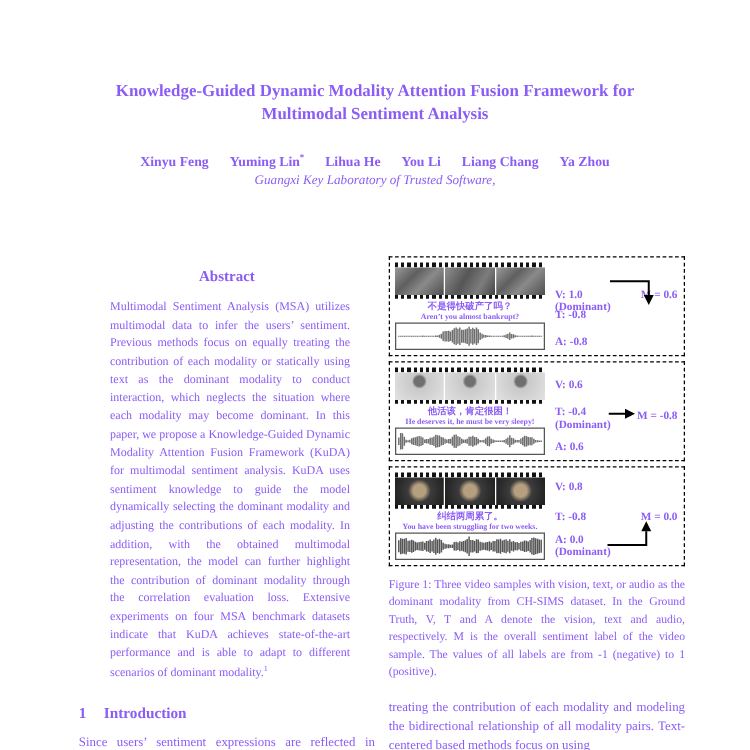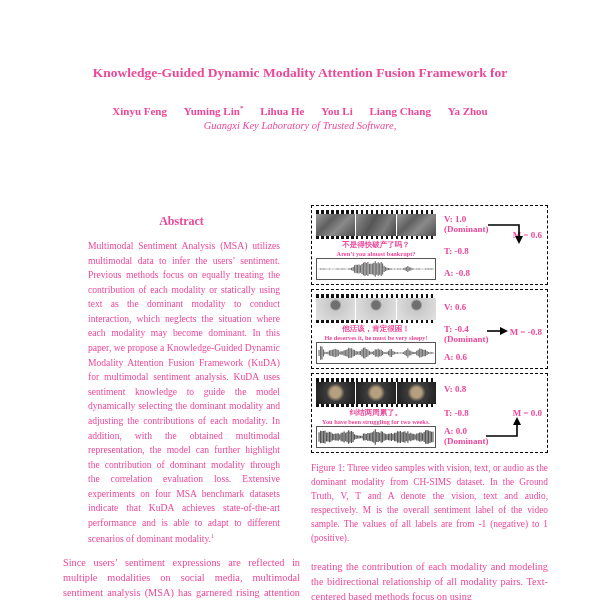--- a/index.html
+++ b/index.html
@@ -1,18 +1,18 @@
 <!DOCTYPE html>
 <html><head>
 <meta charset="utf-8">
 <style>
   html,body{margin:0;padding:0;background:#888;}
   .page{
     position:relative;width:600px;height:600px;margin:0 auto;background:#ffffff;
-    overflow:hidden;font-family:"Liberation Serif","DejaVu Serif",serif;color:#ec4899;
+    overflow:hidden;font-family:"Liberation Serif","DejaVu Serif",serif;color:#8b5cf6;
   }
   
   .title{margin-top:64px;text-align:center;font-weight:bold;font-size:13.5px;line-height:1.35;}
   .authors{margin-top:22px;text-align:center;font-weight:bold;font-size:11px;}
   .authors .au{display:inline-block;margin:0 7px;}
   .authors sup{font-size:7px;}
   .affil{margin-top:2px;text-align:center;font-size:10.5px;line-height:1.25;font-style:italic;}
   
   .cols{position:absolute;left:63px;right:52px;top:205px;display:flex;gap:11px;}
   .col{flex:1;min-width:0;}
@@ -39,56 +39,60 @@
   .en{font-weight:bold;font-size:6.3px;text-align:center;line-height:1.2;}
   .wavebox{height:20px;border:1px solid #555;margin-top:1px;background:#fff;}
   .waveform{width:100%;height:100%;display:block;}
   .gt{position:absolute;left:128px;top:0;right:0;bottom:0;font-weight:bold;font-size:9px;}
   .vt{position:absolute;left:4px;line-height:1.15;}
   .m{position:absolute;right:5px;}
   .arrow{position:absolute;}
   .arrow path{fill:none;stroke:#000;stroke-width:1.6px;}
   .arrow polygon{fill:#000;}
   
-  .s1 .v{top:8px}.s1 .t{top:40px}.s1 .a{top:62px}.s1 .m{top:24px}
+  .s1 .v{top:24px}.s1 .t{top:40px}.s1 .a{top:62px}.s1 .m{top:24px}
   .s1 .arrow{left:46px;top:15px;width:40px;height:24px}
   .s2 .v{top:12px}.s2 .t{top:34px}.s2 .a{top:62px}.s2 .m{top:37px}
   .s2 .arrow{left:46px;top:36px;width:24px;height:10px}
   .s3 .v{top:10px}.s3 .t{top:34px}.s3 .a{top:52px}.s3 .m{top:34px}
   .s3 .arrow{left:44px;top:42px;width:40px;height:24px}
   .caption{margin:9px 0 0 0;font-size:9.4px;line-height:1.48;text-align:justify;}
   .rc{margin-top:15px;}
 </style>
 </head>
 <body>
 
 <div class="page">
 
   <div class="title">
     <div>Knowledge-Guided Dynamic Modality Attention Fusion Framework for</div>
+    <div>Multimodal Sentiment Analysis</div>
   </div>
 
   <div class="authors">
     <span class="au"><span>Xinyu Feng</span><sup></sup></span>
     <span class="au"><span>Yuming Lin</span><sup>*</sup></span>
     <span class="au"><span>Lihua He</span><sup></sup></span>
     <span class="au"><span>You Li</span><sup></sup></span>
     <span class="au"><span>Liang Chang</span><sup></sup></span>
     <span class="au"><span>Ya Zhou</span><sup></sup></span>
   </div>
 
   <div class="affil">
     <div>Guangxi Key Laboratory of Trusted Software,</div>
   </div>
 
   <div class="cols">
 
     <div class="col">
       <div class="abs-head">Abstract</div>
       <p class="abs-body"><span>Multimodal Sentiment Analysis (MSA) utilizes multimodal data to infer the users’ sentiment. Previous methods focus on equally treating the contribution of each modality or statically using text as the dominant modality to conduct interaction, which neglects the situation where each modality may become dominant. In this paper, we propose a Knowledge-Guided Dynamic Modality Attention Fusion Framework (KuDA) for multimodal sentiment analysis. KuDA uses sentiment knowledge to guide the model dynamically selecting the dominant modality and adjusting the contributions of each modality. In addition, with the obtained multimodal representation, the model can further highlight the contribution of dominant modality through the correlation evaluation loss. Extensive experiments on four MSA benchmark datasets indicate that KuDA achieves state-of-the-art performance and is able to adapt to different scenarios of dominant modality.</span><sup>1</sup></p>
+      <div class="sec-head">
+        <span class="num">1</span><span>Introduction</span>
+      </div>
       <p class="body-text">Since users’ sentiment expressions are reflected in multiple modalities on social media, multimodal sentiment analysis (MSA) has garnered rising attention in recent years. It aims to mine and comprehend the sentiments of online videos (Soleymani et al., 2017; Zeng et al., 2021; Kaur and Kautish,</p>
     </div>
 
     <div class="col">
       <div>
 
         <div class="sample s1">
           <div class="vid">
             <div class="strip" data-tone="mid">
               <div class="sprocket"></div>

